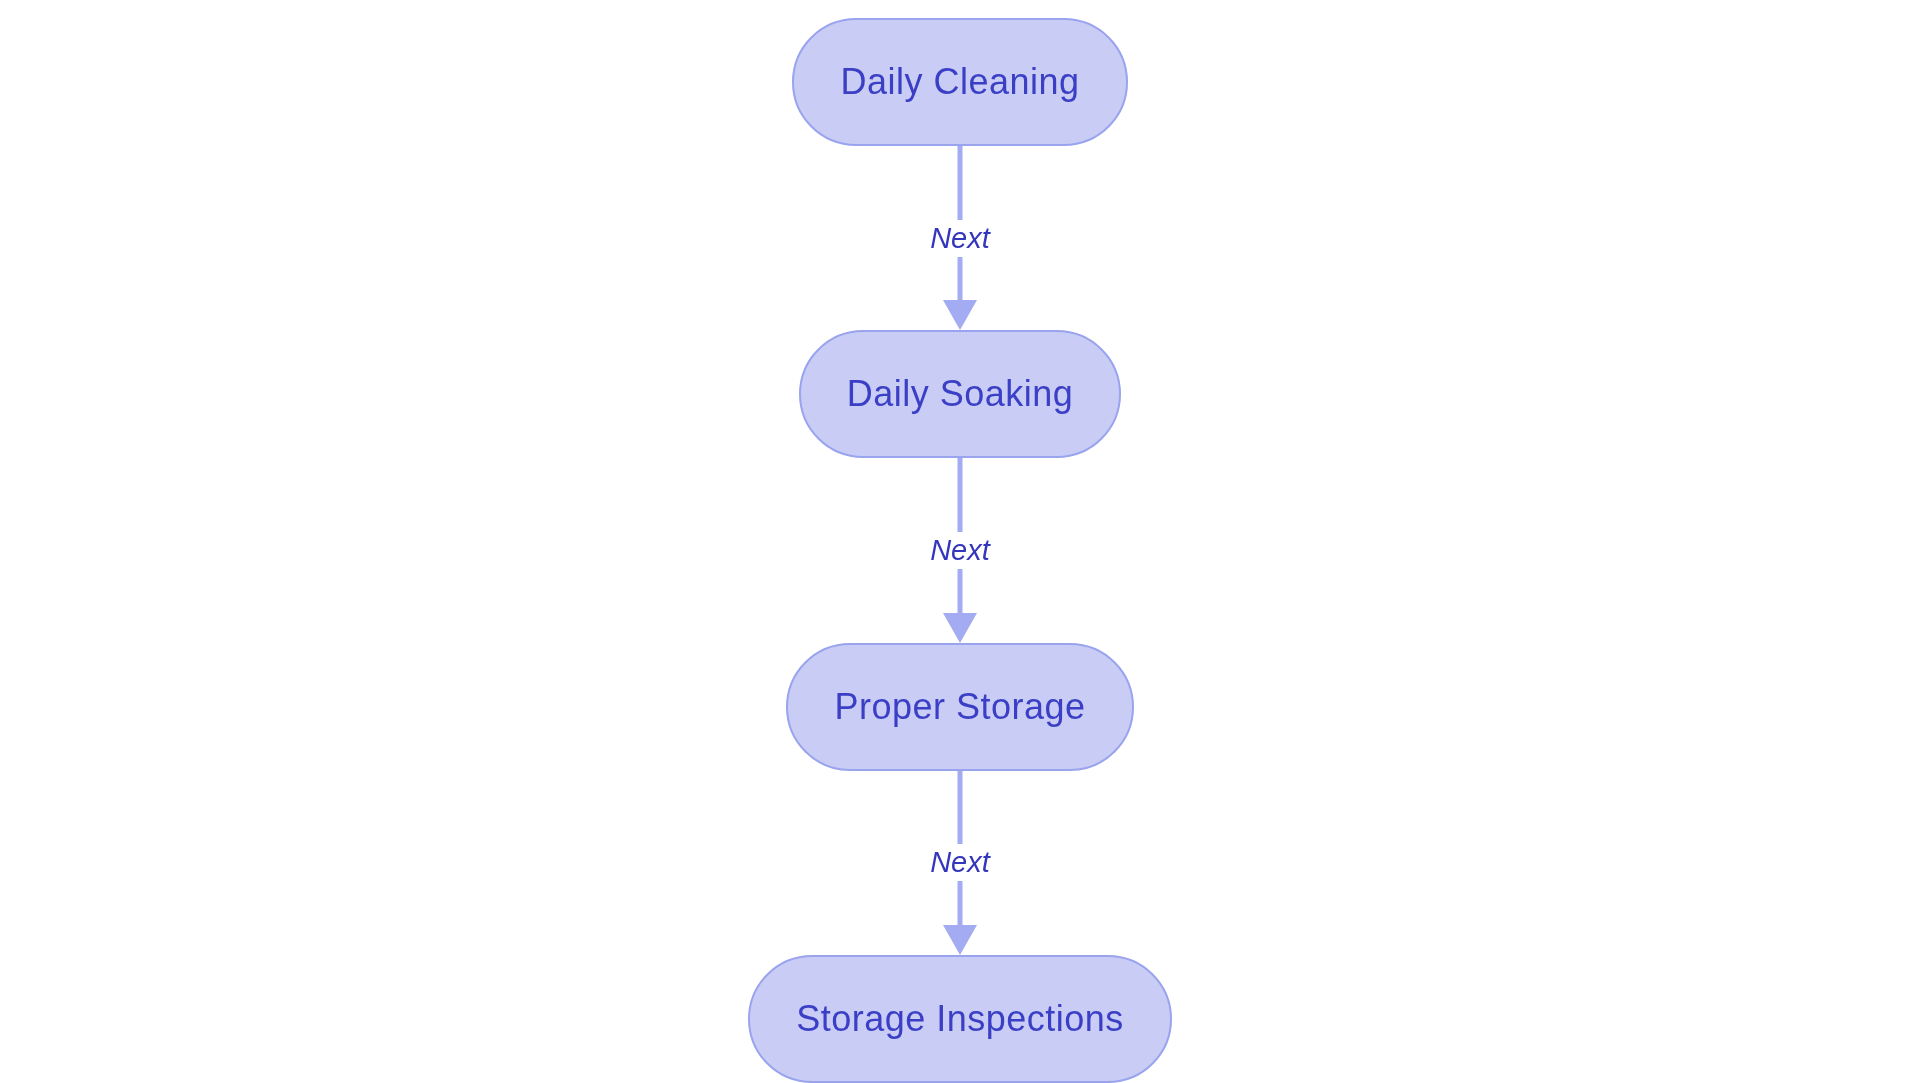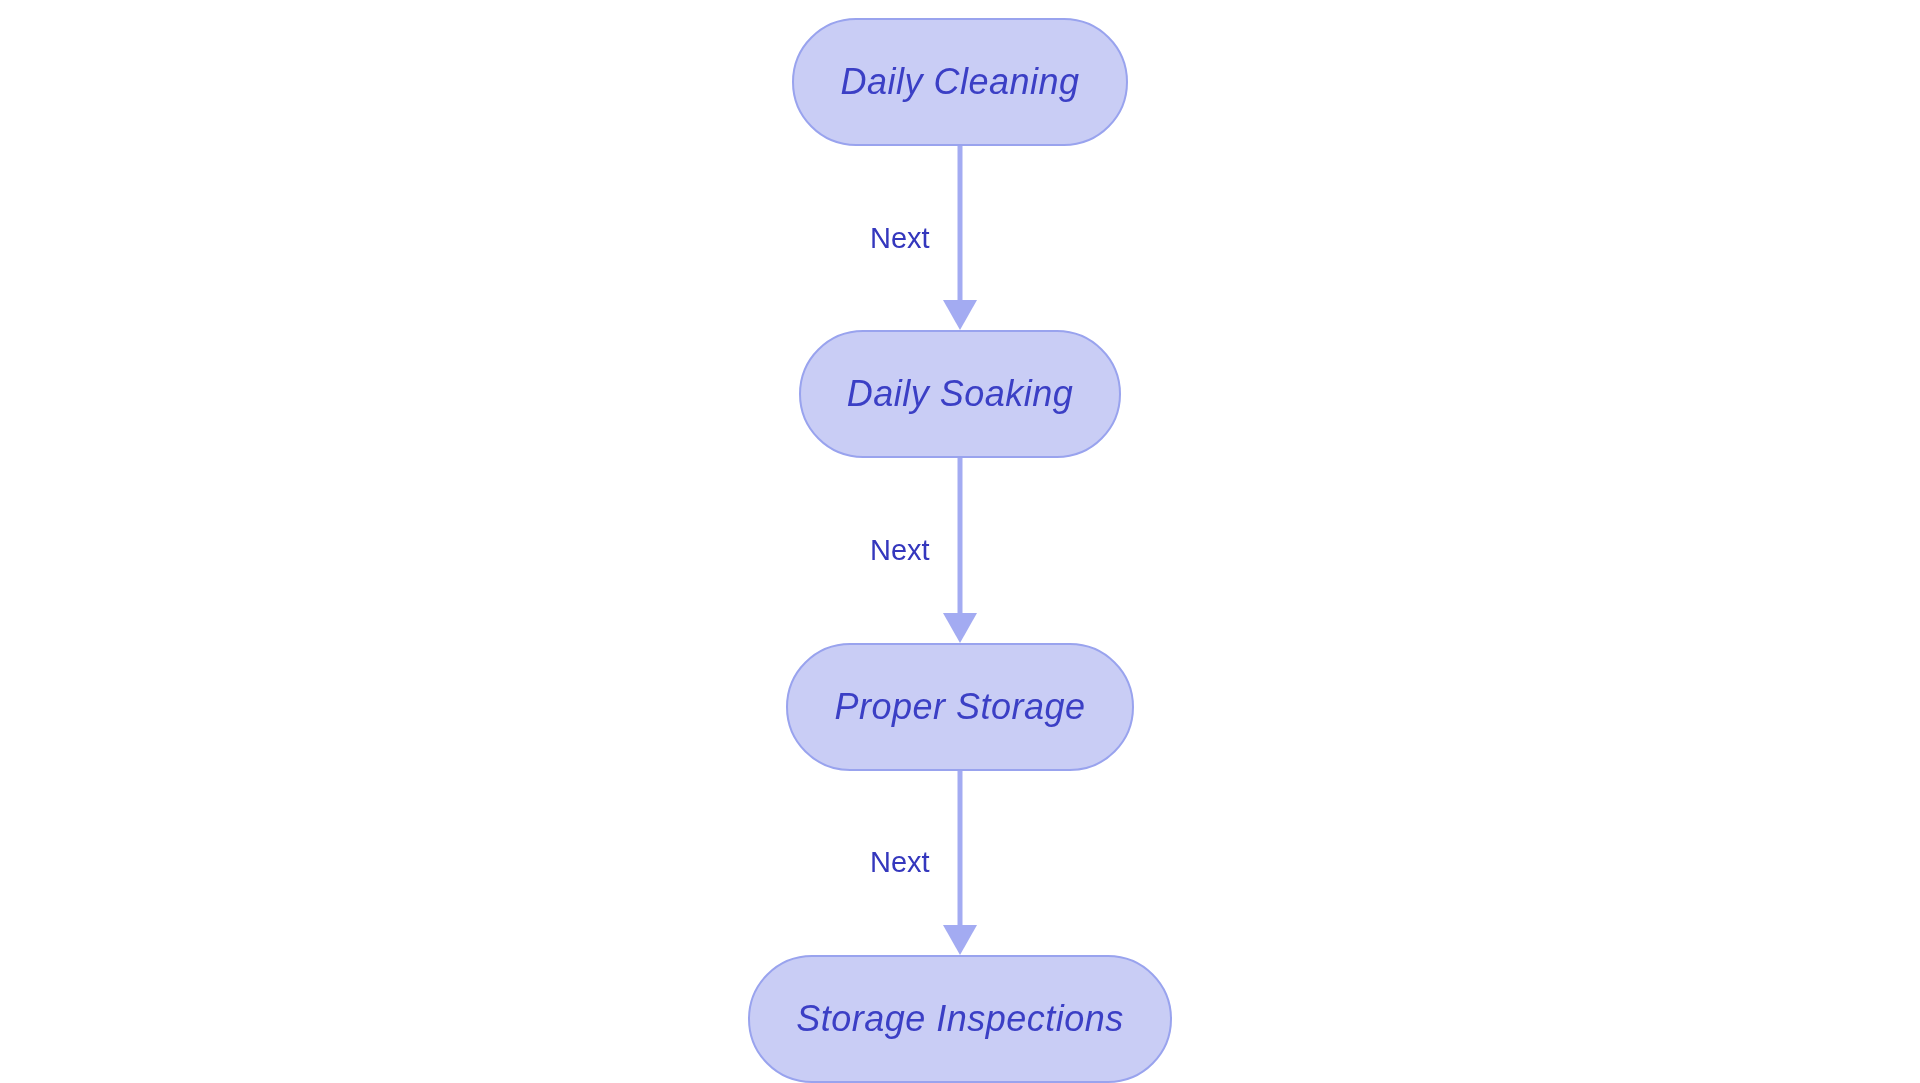--- a/index.html
+++ b/index.html
@@ -32,34 +32,35 @@
   .flow-node{
     height:136px;
     padding:0 46px;
     min-width:317px;
     display:flex;
     align-items:center;
     justify-content:center;
     background: var(--node-fill);
     border:2px solid var(--node-border);
     border-radius:68px;
-    font-style:italic;
   }
   .flow-node-label{
     font-size:36px;
     letter-spacing:0.5px;
     color: var(--node-text);
     white-space:nowrap;
   }
   .flow-edge{
     position:relative;
     height:196px;
     width:200px;
     display:flex;
     align-items:center;
+    justify-content:center;
+    font-style:italic;
   }
   .edge-line{
     position:absolute;
     left:50%;
     transform:translateX(-50%);
     top:0;
     bottom:28px;
     width:5px;
     background: var(--arrow);
   }

